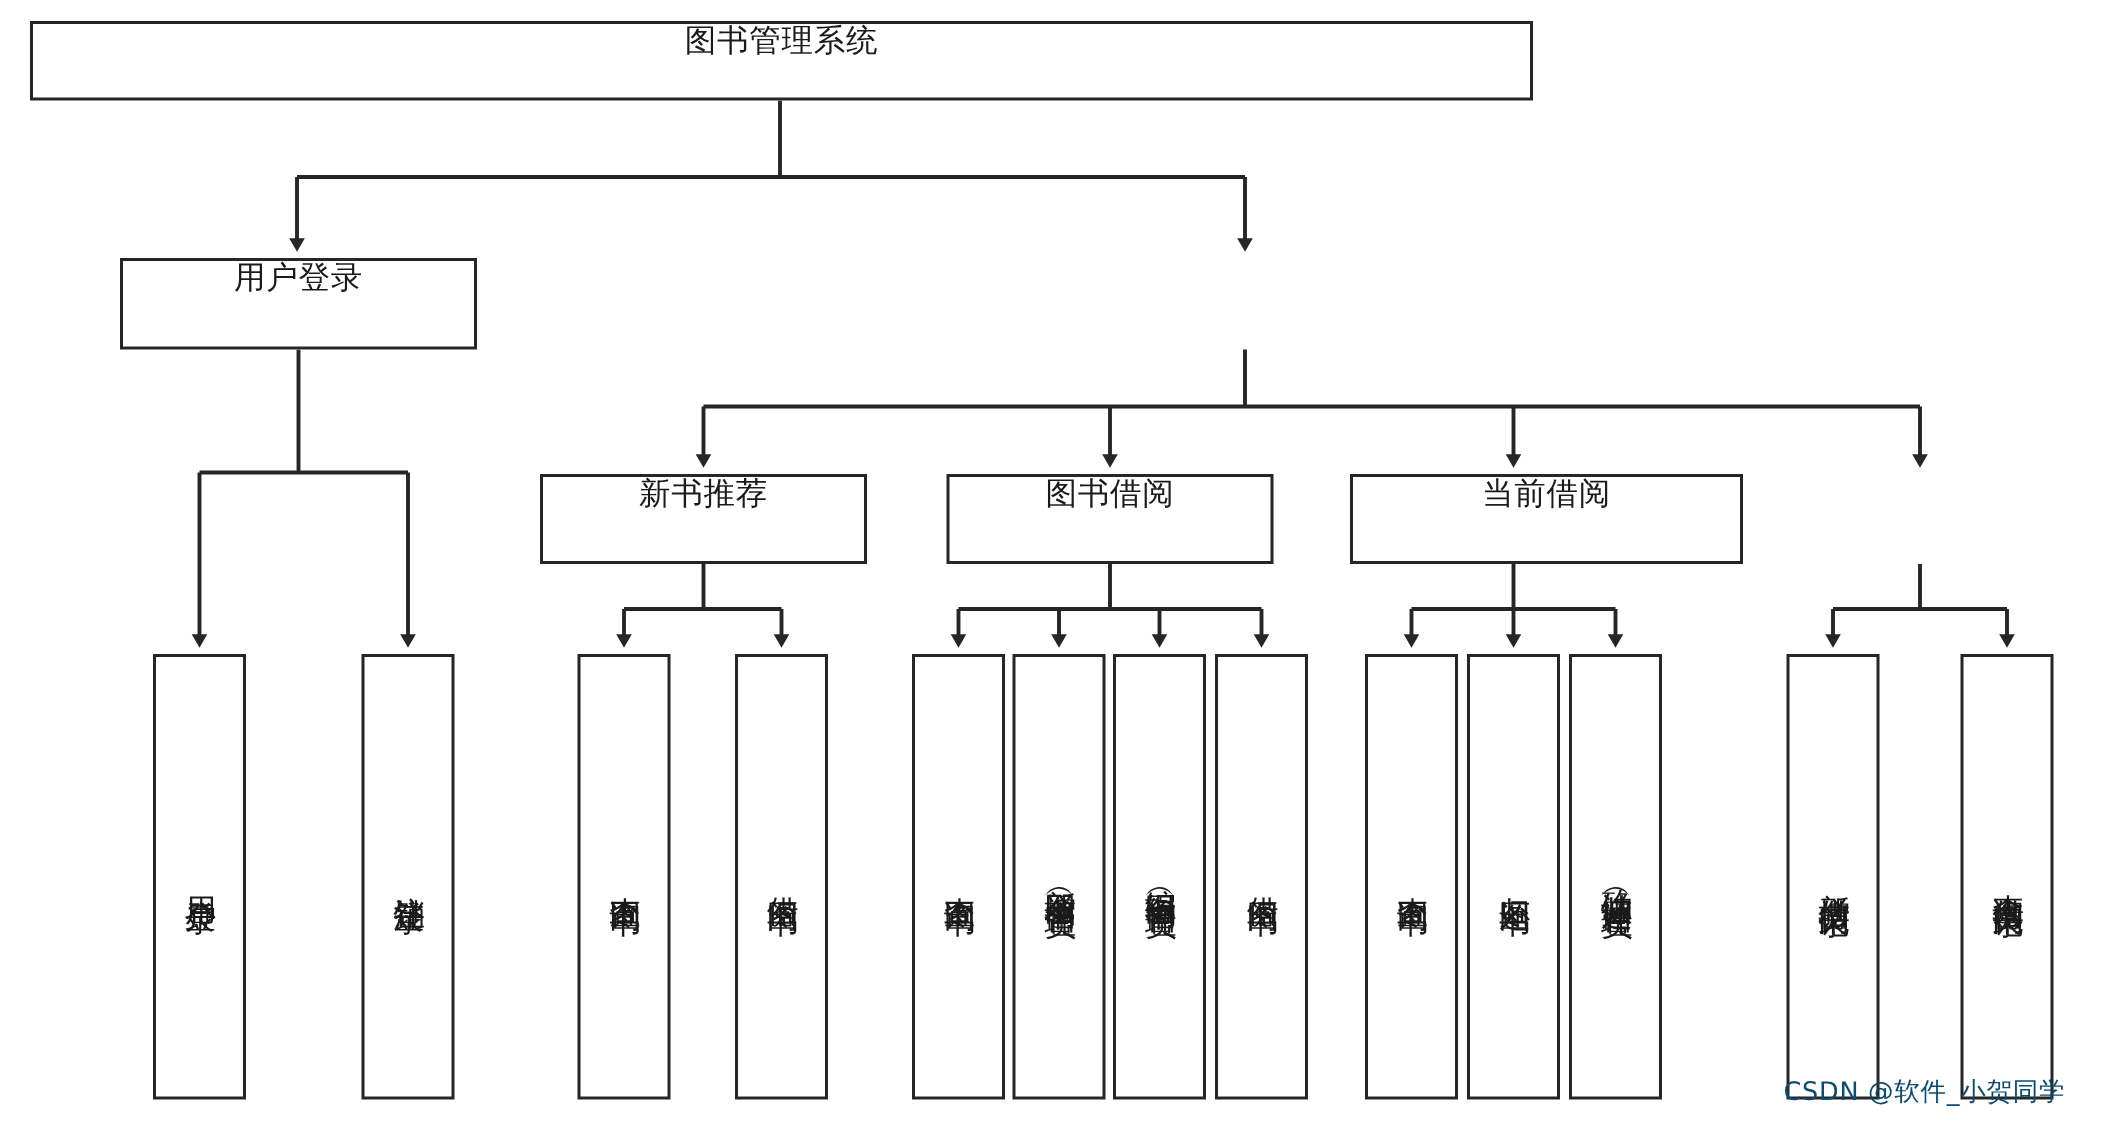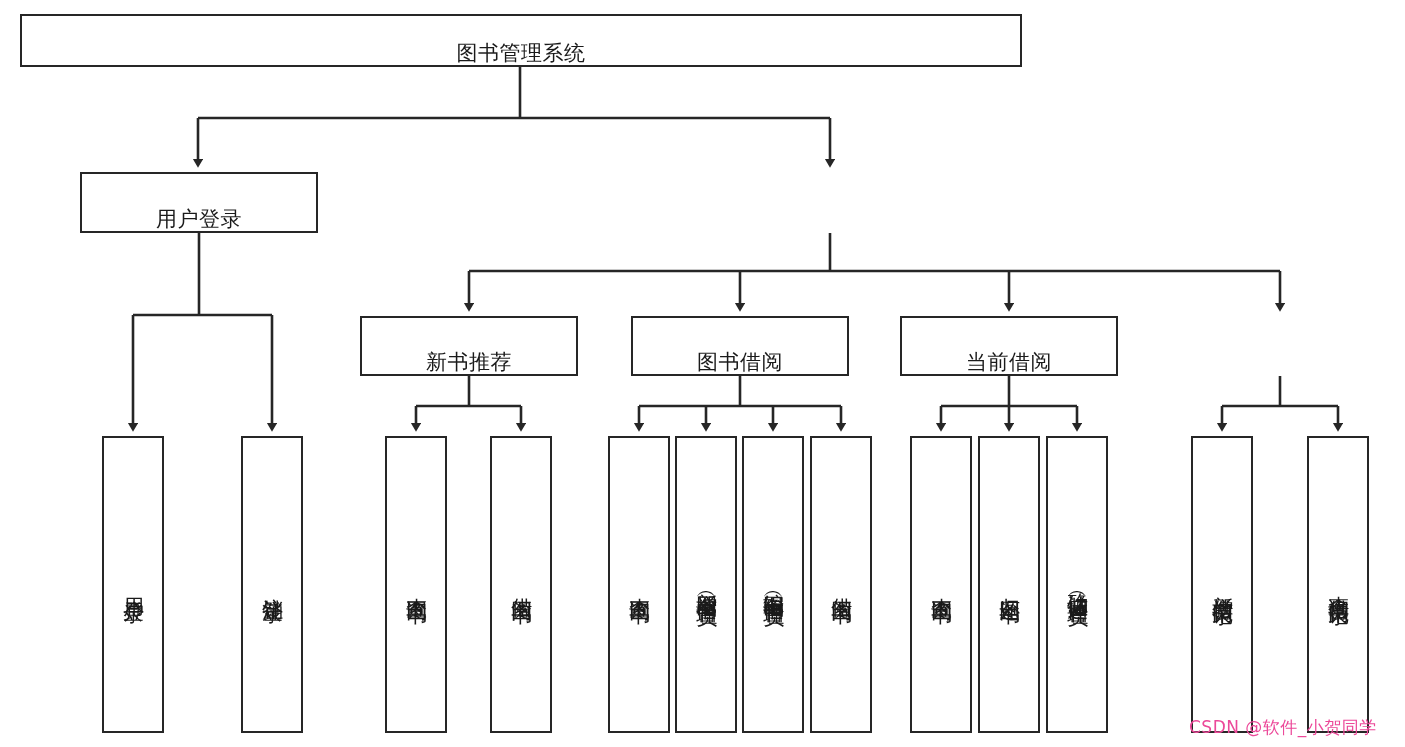--- a/index.html
+++ b/index.html
@@ -24,21 +24,21 @@
     top: 0;
     width: 1405px;
     height: 747px;
   }
   .node-box {
     position: absolute;
     box-sizing: border-box;
     border: 2.6px solid #262626;
     background: #ffffff;
     display: flex;
-    align-items: flex-end;
+    align-items: flex-start;
     justify-content: center;
     color: #1a1a1a;
   }
   .node-label-h {
     font-size: 21px;
     line-height: 1.1;
     letter-spacing: 0.5px;
     white-space: nowrap;
   }
   .node-box.leaf {
@@ -50,21 +50,21 @@
     text-orientation: upright;
     font-size: 21px;
     line-height: 1.22;
     letter-spacing: 2px;
     white-space: nowrap;
     display: block;
   }
   .watermark {
     position: absolute;
     font-size: 17px;
-    color: #ec4899;
+    color: #0c4a6e;
     letter-spacing: 0.5px;
     white-space: nowrap;
     pointer-events: none;
   }
 </style>
 </head>
 <body>
 
 <div id="diagram-root">
 
@@ -128,21 +128,21 @@
 
 
   <div class="node-box" style="left:631px; top:316px; width:218px; height:60px;">
     <span class="node-label-h">图书借阅</span>
   </div>
 
   <div class="node-box" style="left:360px; top:316px; width:218px; height:60px;">
     <span class="node-label-h">新书推荐</span>
   </div>
 
-  <div class="node-box" style="left:900px; top:316px; width:218px; height:60px;">
+  <div class="node-box" style="left:900px; top:316px; width:262px; height:60px;">
     <span class="node-label-h">当前借阅</span>
   </div>
 
 
   <div class="node-box leaf" style="left:102px; top:436px; width:62px; height:297px;">
     <span class="node-label-v">用户登录</span>
   </div>
 
   <div class="node-box leaf" style="left:241px; top:436px; width:62px; height:297px;">
     <span class="node-label-v">注销登录</span>

